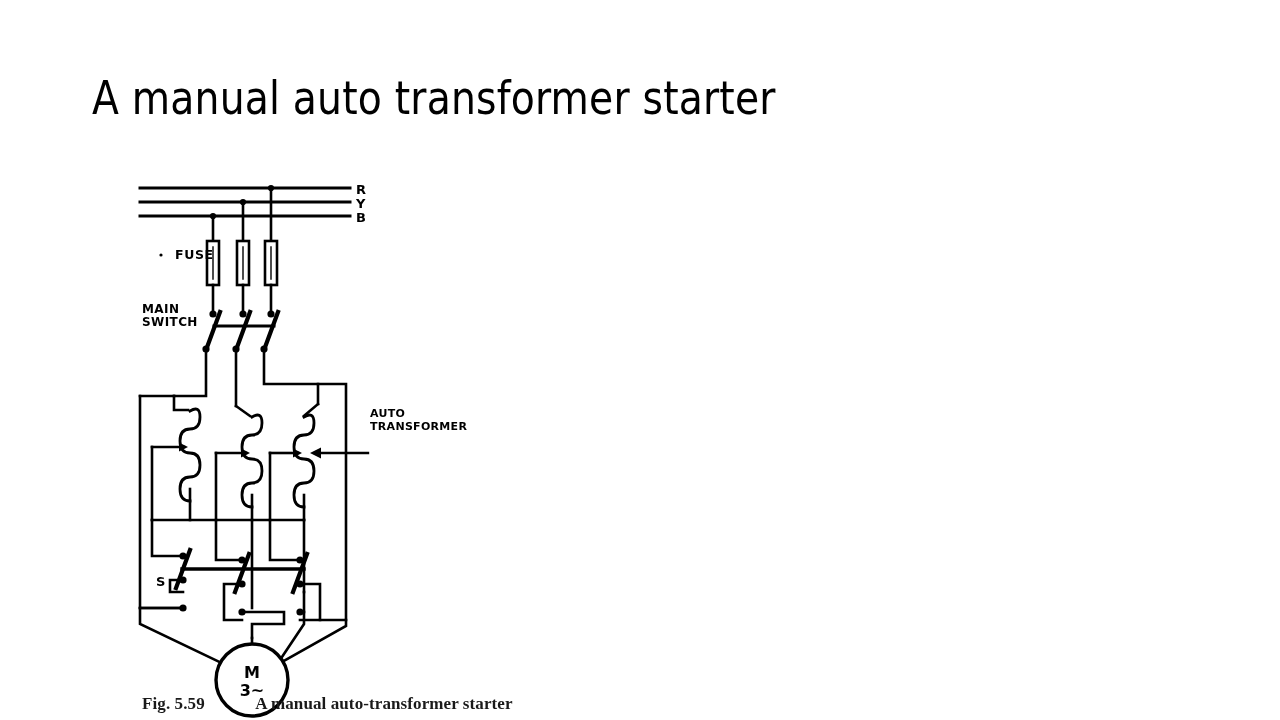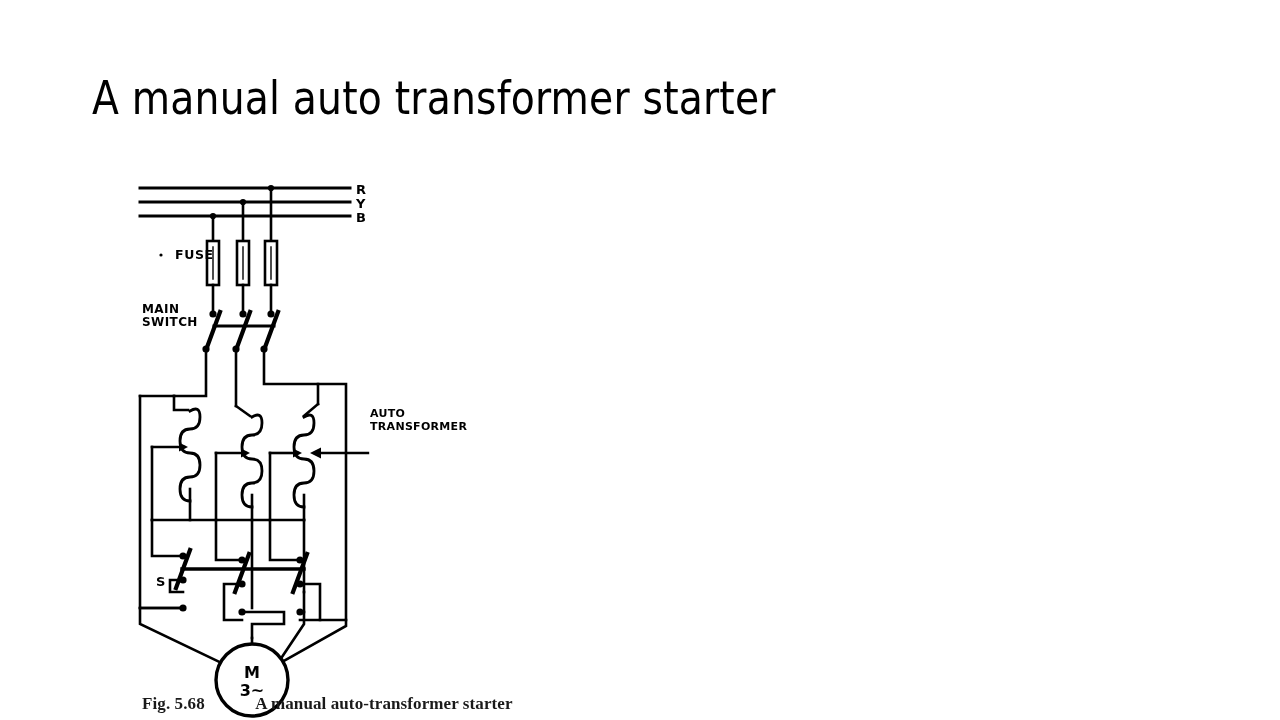--- a/index.html
+++ b/index.html
@@ -247,16 +247,16 @@
       <circle cx="120" cy="512" r="36" fill="#ffffff" stroke="#000000" stroke-width="3.4"></circle>
     </g>
 
     <text class="dgm-label" x="120" y="510" font-size="16" text-anchor="middle">M</text>
     <text class="dgm-label" x="120" y="528" font-size="16" text-anchor="middle">3~</text>
 
   </svg>
 </div>
 
 <div id="figure-caption">
-  <span class="cap-fig">Fig. 5.68</span>
+  <span class="cap-fig">Fig. 5.59</span>
   <span>&nbsp;&nbsp;</span>
   <span class="cap-txt">A manual auto-transformer starter</span>
 </div>
 
 </body></html>

